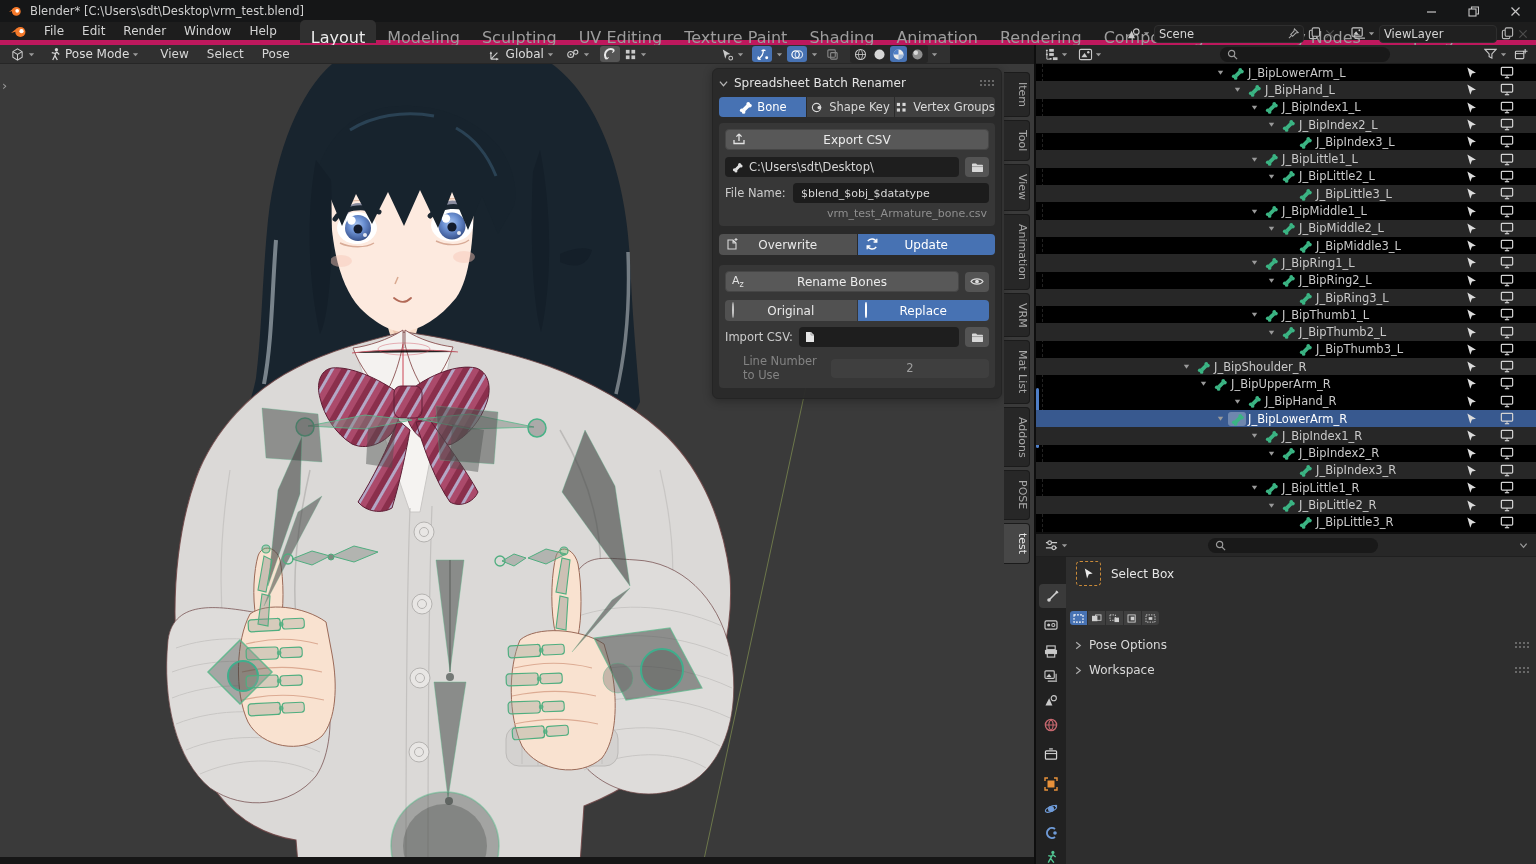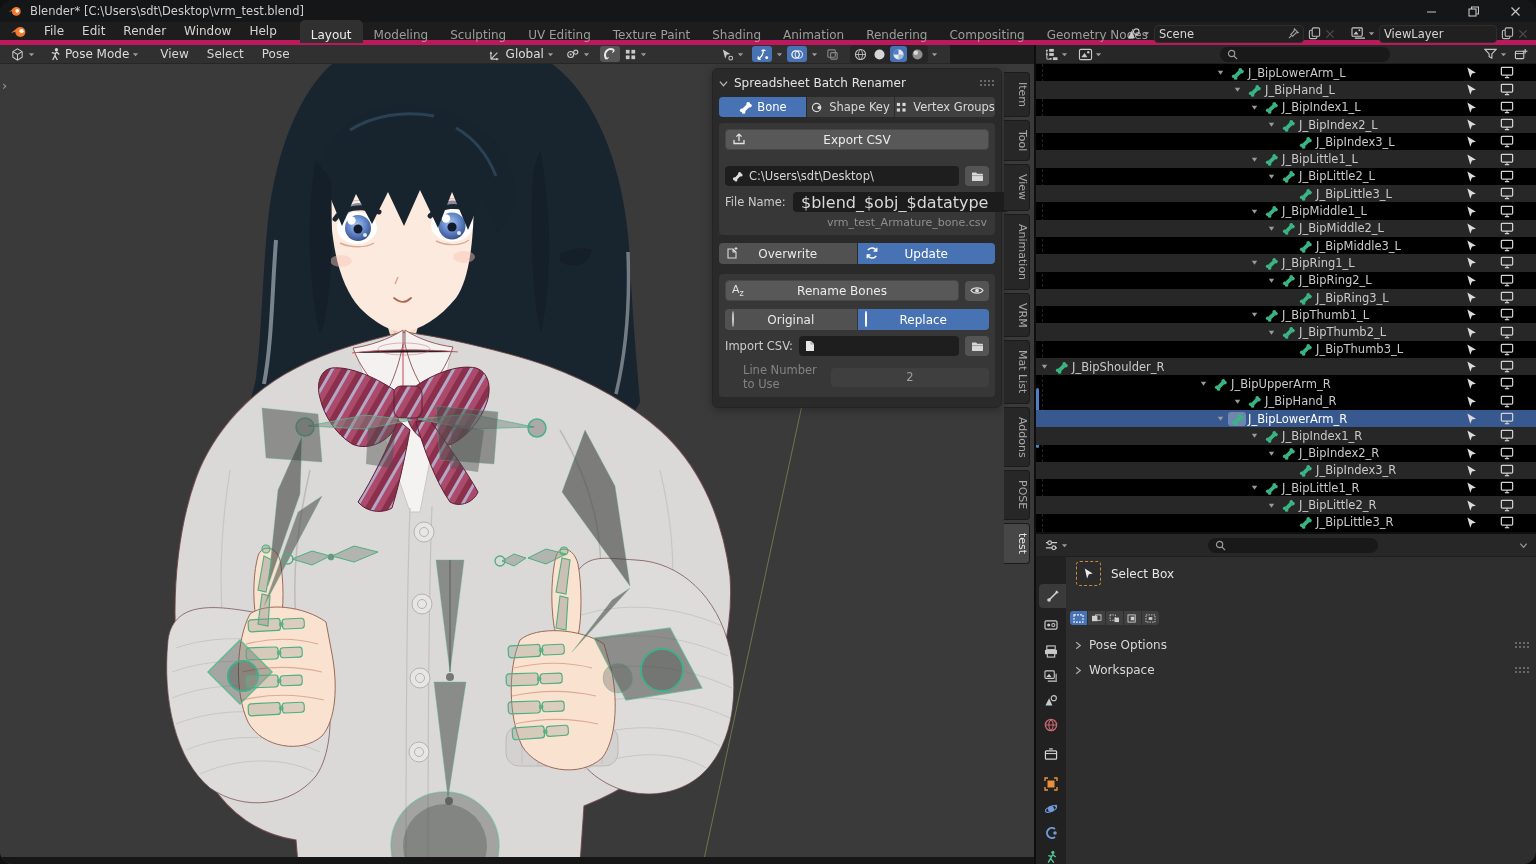--- a/index.html
+++ b/index.html
@@ -1,30 +1,30 @@
 <!DOCTYPE html>
 <html><head>
 <meta charset="utf-8">
 <style>
   html,body{margin:0;padding:0;background:#101010;}
   *{box-sizing:border-box;font-family:"DejaVu Sans","Liberation Sans",sans-serif;-webkit-font-smoothing:antialiased;}
-  #root{position:relative;width:1536px;height:864px;background:#1d1d1d;overflow:hidden;color:#d0d0d0;border-radius:13px;}
+  #root{position:relative;width:1536px;height:864px;background:#1d1d1d;overflow:hidden;color:#d0d0d0;}
 
   
   .titlebar{position:absolute;left:0;top:0;width:1536px;height:22px;background:#151617;display:flex;align-items:center;padding-left:8px;}
   .titlebar .ttl{font-size:11.5px;color:#cfcfcf;margin-left:8px;}
   .wincontrols{position:absolute;right:0;top:0;height:22px;display:flex;}
   .wincontrols .wc{width:42px;height:22px;display:flex;align-items:center;justify-content:center;color:#c6c6c6;}
 
   
   .topbar{position:absolute;left:0;top:22px;width:1536px;height:23px;background:#1d1d1d;display:flex;align-items:center;border-bottom:5px solid #be185d;}
   .tb-logo{margin:0 8px 0 10px;display:flex;align-items:center;}
   .menu-item{font-size:12px;color:#d4d4d4;padding:3px 9px;border-radius:3px;cursor:default;}
   .ws-tabs{display:flex;align-items:flex-end;height:23px;margin-left:14px;}
-  .ws-tab{font-size:12px;color:#9d9d9d;padding:8px 11px 5px 11px;height:23px;}
+  .ws-tab{font-size:16px;color:#9d9d9d;padding:8px 11px 5px 11px;height:23px;}
   .ws-tab.active{background:#303030;color:#ececec;border-radius:5px 5px 0 0;}
   .ws-add{color:#b5b5b5;font-size:13px;padding:2px 8px;}
   .sceneblock{position:absolute;right:8px;top:0;height:23px;display:flex;align-items:center;gap:4px;}
   .sb-field{display:flex;align-items:center;background:#202020;border:1px solid #2e2e2e;border-radius:4px;height:18px;padding:0 4px;gap:5px;}
   .sb-label{font-size:11.5px;color:#d6d6d6;padding-right:14px;}
   .dim{opacity:.45}
 
   
   .vph{position:absolute;left:0;top:45px;width:950px;height:19px;background:#303030;display:flex;align-items:center;padding:0 6px;border-bottom:1px solid #262626;}
   .vph .hbtn{display:flex;align-items:center;gap:3px;padding:0 4px;height:17px;border-radius:3px;}
@@ -47,21 +47,21 @@
   .rp-tabs{display:flex;height:20px;margin-top:4px;border-radius:4px;overflow:hidden;gap:1px;}
   .rp-tab{display:flex;align-items:center;justify-content:center;gap:5px;background:#404040;color:#d9d9d9;font-size:11.5px;}
   .rp-tab.active{background:#4772b3;color:#ffffff;}
   .rp-box{background:#373737;border-radius:4px;margin-top:6px;padding:6px;}
   .rp-btn{display:flex;align-items:center;justify-content:center;background:#585858;border:1px solid #464646;border-radius:4px;height:21px;color:#ececec;font-size:12px;position:relative;}
   .rp-btn .lefticon{position:absolute;left:6px;top:2px;}
   .darkfield{display:flex;align-items:center;gap:6px;background:#1e1e1e;border-radius:4px;height:20px;padding:0 6px;color:#d6d6d6;font-size:11.5px;}
   .sqbtn{width:24px;height:20px;background:#545454;border-radius:4px;display:flex;align-items:center;justify-content:center;flex:none;}
   .rp-row{display:flex;align-items:center;gap:6px;margin-top:6px;}
   .rp-label{font-size:11.5px;color:#cccccc;flex:none;}
-  .rp-input{flex:1;background:#1c1c1c;border:none;border-radius:4px;height:20px;color:#d8d8d8;font-size:16px;padding:0 8px;outline:none;}
+  .rp-input{flex:1;background:#1c1c1c;border:none;border-radius:4px;height:20px;color:#d8d8d8;font-size:11px;padding:0 8px;outline:none;}
   .rp-preview{text-align:right;font-size:11px;color:#8f8f8f;margin-top:4px;padding-right:2px;}
   .rp-seg{display:flex;height:21px;border-radius:4px;overflow:hidden;gap:1px;margin-top:8px;}
   .seg{flex:1;display:flex;align-items:center;justify-content:center;gap:7px;background:#515151;color:#e9e9e9;font-size:12px;position:relative;}
   .seg .lefticon{position:absolute;left:7px;top:3px;}
   .seg.blue{background:#4772b3;color:#fff;}
   .radio{width:10px;height:10px;border:1.5px solid #c9c9c9;border-radius:50%;}
   .radio.filled{background:#ffffff;border-color:#ffffff;}
   .az{font-size:11px;color:#e2e2e2;letter-spacing:0;}
   .az sub{font-size:8px;}
   .rp-line{display:flex;align-items:center;gap:6px;margin-top:7px;margin-left:18px;}
@@ -607,21 +607,21 @@
       <div class="rp-box">
         <div class="rp-btn">
           <span class="lefticon">
               <svg width="14" height="14" viewBox="0 0 14 14">
                 <path d="M7 9 V2 M7 2 L4.4 4.6 M7 2 L9.6 4.6" stroke="#e2e2e2" stroke-width="1.3" fill="none"></path>
                 <path d="M2 8 v3.5 h10 V8" stroke="#e2e2e2" stroke-width="1.3" fill="none"></path>
               </svg>
             </span>
           <span>Export CSV</span>
         </div>
-        <div class="rp-row" style="margin-top:16px">
+        <div class="rp-row" style="margin-top:7px">
           <div class="darkfield" style="flex:1">
             <svg width="12" height="12" viewBox="0 0 16 16">
                 <g fill="#e0e0e0">
                   <circle cx="4.5" cy="11.5" r="2"></circle>
                   <circle cx="6.6" cy="13.4" r="2"></circle>
                   <circle cx="11.5" cy="4.5" r="2"></circle>
                   <circle cx="13.4" cy="6.6" r="2"></circle>
                   <path d="M5 10.2 L10.2 5 L13 7.8 L7.8 13 Z"></path>
                 </g>
               </svg>
@@ -1304,21 +1304,21 @@
           </span>
           <span>
             <svg width="14" height="13" viewBox="0 0 16 15">
               <rect x="1.5" y="1.5" width="13" height="9" rx="1" fill="none" stroke="#d2d2d2" stroke-width="1.4"></rect>
               <path d="M5.5 13.5 h5" stroke="#d2d2d2" stroke-width="1.4"></path>
               <path d="M8 10.5 v3" stroke="#d2d2d2" stroke-width="1.2"></path>
             </svg>
           </span>
         </span>
       </div>
-      <div class="ol-row alt" style="">
+      <div class="ol-row alt" style="padding-left: 142px;">
         <span class="ol-chev">
           <svg width="9" height="9" viewBox="0 0 10 10">
             <path d="M2 3 L8 3 L5 7.4 Z" fill="#9a9a9a"></path>
           </svg>
         </span>
         <span class="ol-ico">
           <svg width="14" height="14" viewBox="0 0 16 16">
             <g fill="#3bb584">
               <circle cx="4.3" cy="11.7" r="2.1"></circle>
               <circle cx="6.4" cy="13.6" r="2.1"></circle>

